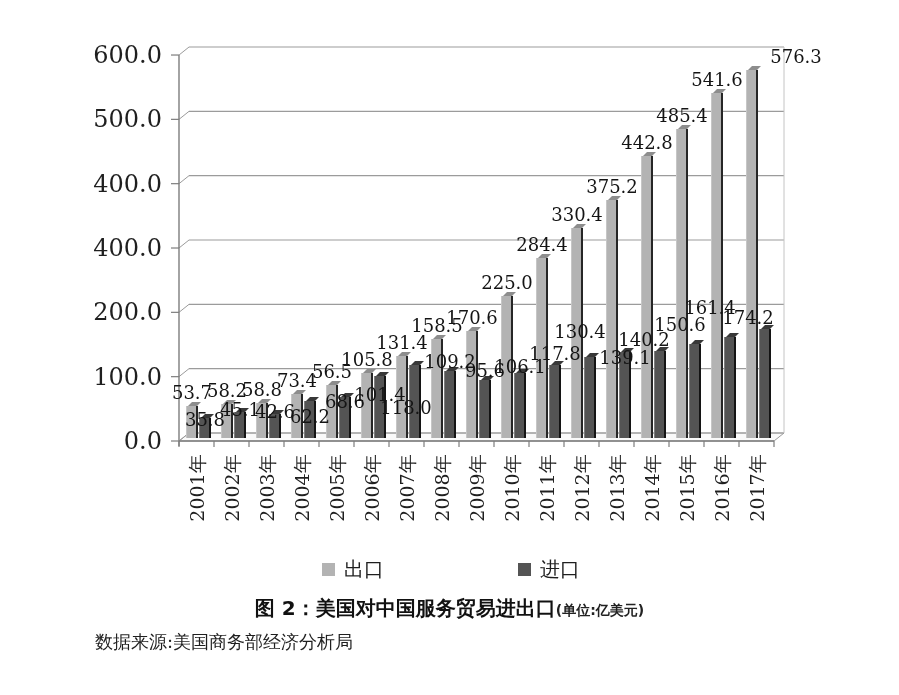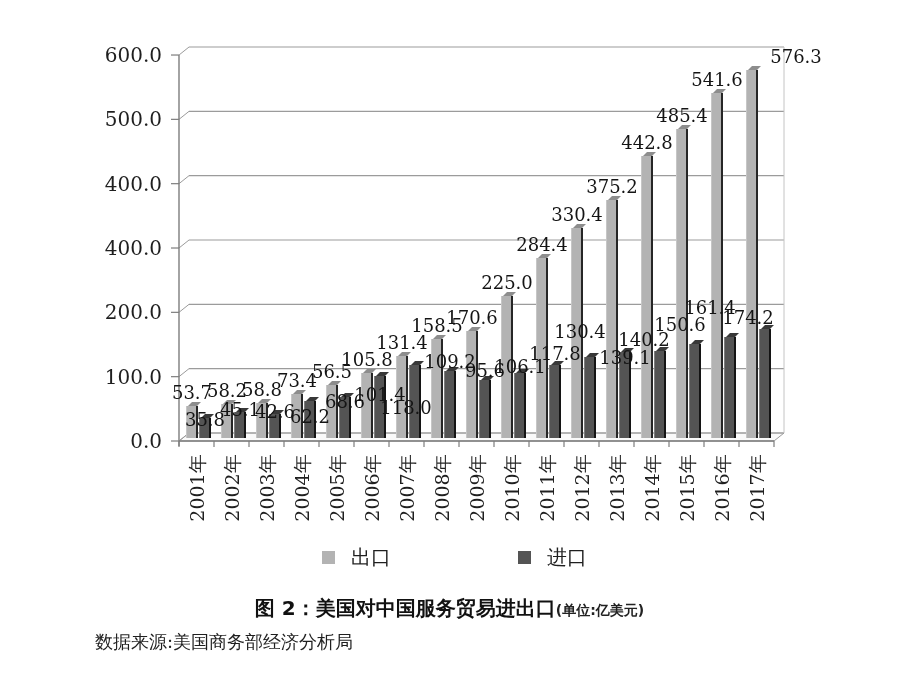--- a/index.html
+++ b/index.html
@@ -1,30 +1,30 @@
 <!DOCTYPE html>
 <html><head>
 <meta charset="utf-8">
 <style>
   html,body{margin:0;padding:0;background:#ffffff;}
   .canvas{position:relative;width:899px;height:695px;background:#ffffff;
           font-family:"DejaVu Serif", serif;color:#1a1a1a;overflow:hidden;}
   .layer{position:absolute;left:0;top:0;width:899px;height:695px;}
-  .ylab{position:absolute;width:70px;text-align:right;font-size:20px;color:#1f1f1f;line-height:22px;}
+  .ylab{position:absolute;width:70px;text-align:right;font-size:24px;color:#1f1f1f;line-height:22px;}
   .xlab{position:absolute;width:84px;height:22px;text-align:center;font-size:19px;color:#1f1f1f;
         transform:rotate(-90deg);white-space:nowrap;line-height:22px;}
   .bar{position:absolute;box-sizing:border-box;}
   .bar .cap{position:absolute;left:3px;top:-4px;width:100%;height:4px;transform:skewX(-45deg);}
   .bar.export{background:#b3b3b3;border-right:2px solid #262626;border-left:1px solid #c6c6c6;}
   .bar.export .cap{background:#8d8d8d;}
   .bar.import{background:#545454;border-right:2px solid #141414;border-left:1px solid #7e7e7e;}
   .bar.import .cap{background:#383838;}
   .vlab{position:absolute;font-size:18px;white-space:nowrap;transform:translateX(-50%);
         color:#141414;line-height:19px;z-index:6;}
-  .legend-item{position:absolute;display:flex;align-items:center;gap:16px;top:546px;height:22px;}
+  .legend-item{position:absolute;display:flex;align-items:center;gap:9px;top:558px;height:22px;}
   .swatch{width:13px;height:13px;display:inline-block;}
   .legend-text{font-size:20px;color:#1f1f1f;}
   .caption{position:absolute;left:0;top:595px;width:899px;text-align:center;
            font-family:"DejaVu Sans", sans-serif;}
   .caption .main{font-weight:bold;font-size:20px;color:#111;}
   .caption .unit{font-weight:bold;font-size:14px;color:#222;}
   .source{position:absolute;left:95px;top:630px;font-size:18px;color:#1f1f1f;
           font-family:"DejaVu Serif", serif;}
 </style>
 </head>

